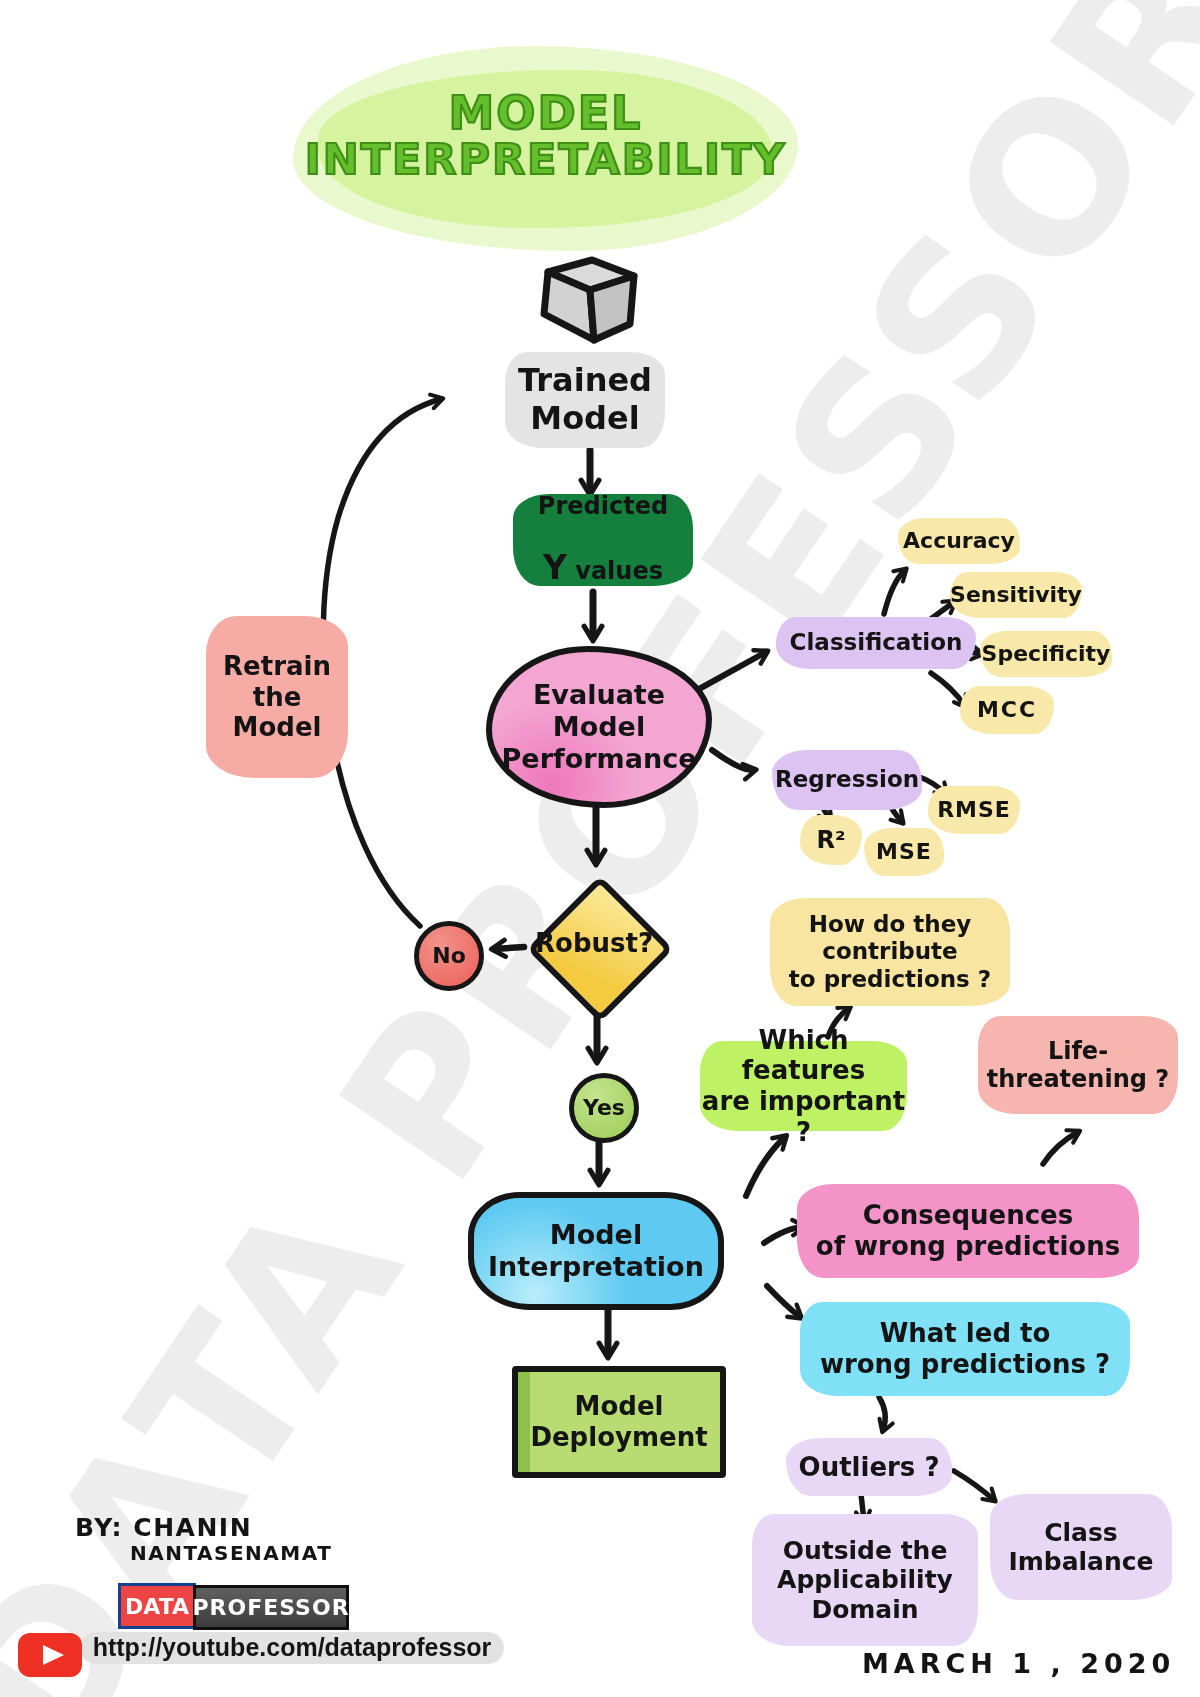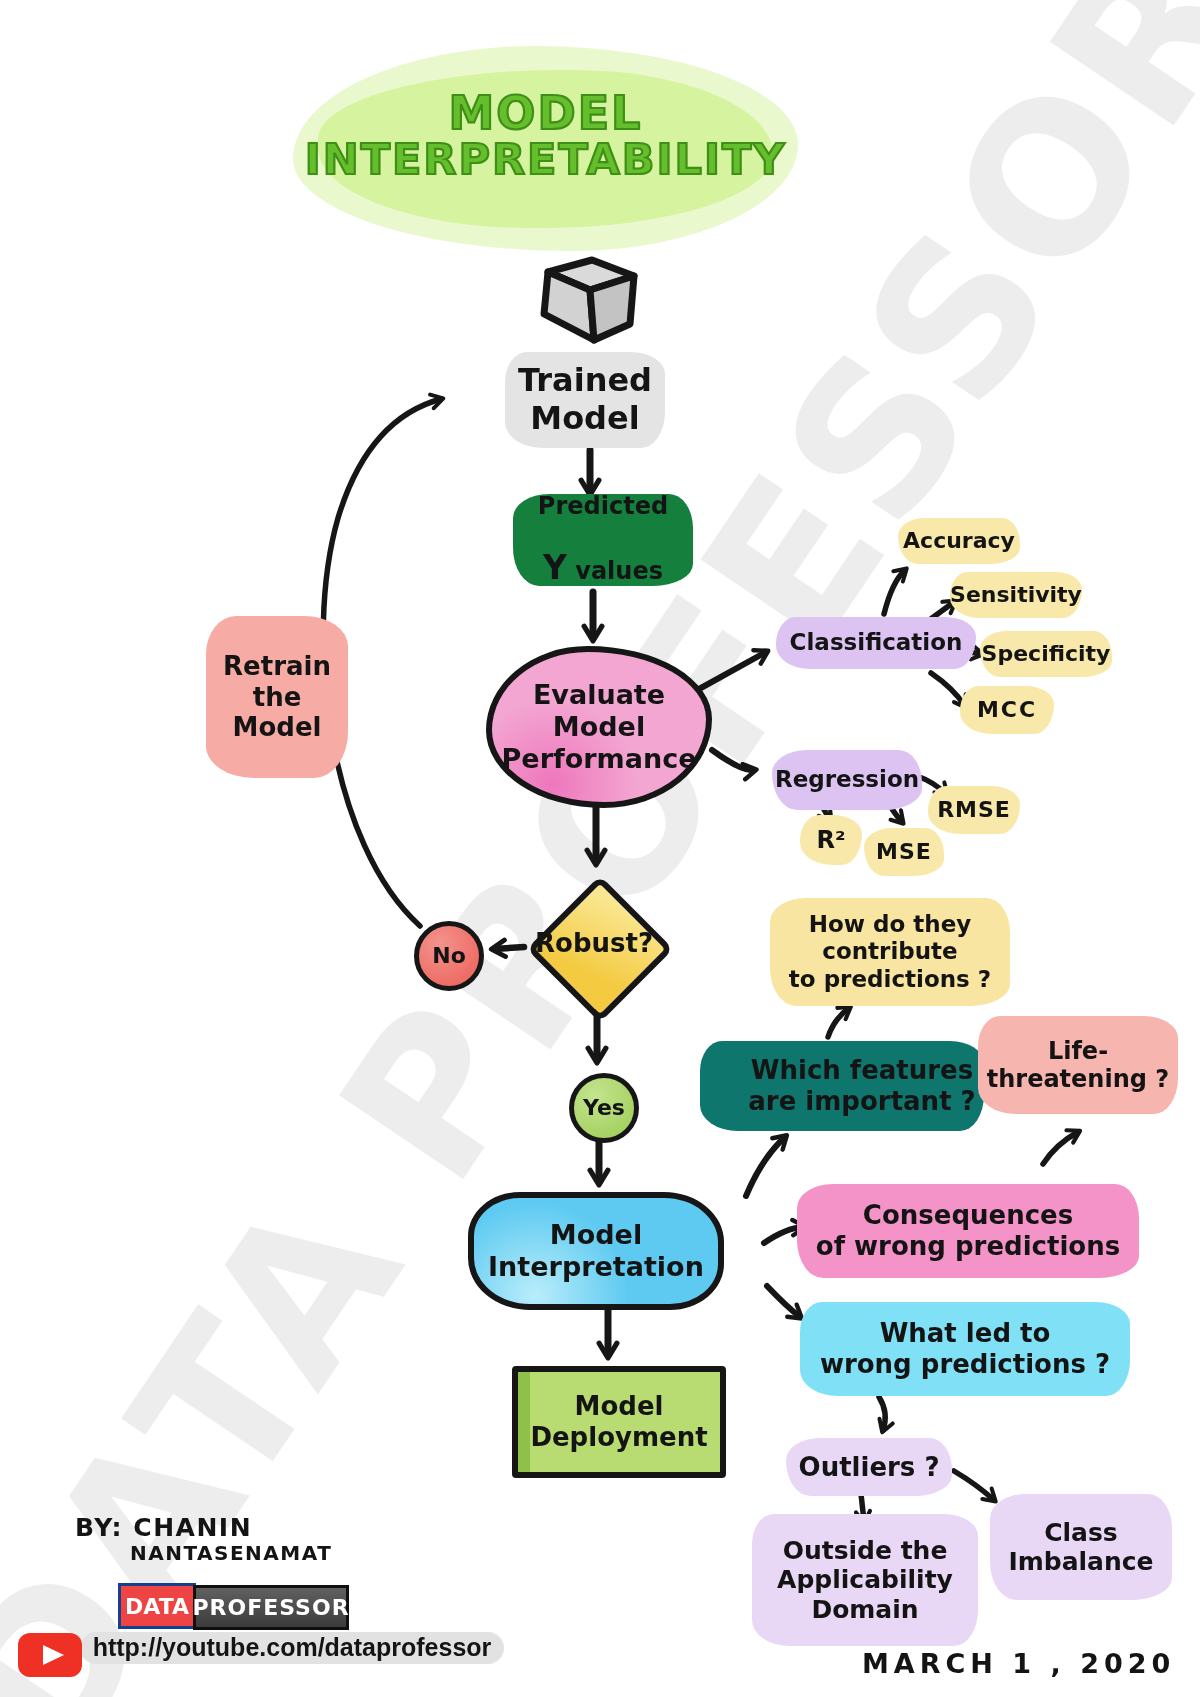--- a/index.html
+++ b/index.html
@@ -127,21 +127,21 @@
 
   <div class="node outline" style="left:468px;top:1192px;width:244px;height:106px;font-size:27px;
        background:radial-gradient(circle at 25% 92%, #b9edfb 0%, #5ecaf1 45%);
        border-radius:52px 60px 54px 62px / 44px 50px 46px 52px;">Model
 Interpretation</div>
 
   <div class="node" style="left:512px;top:1366px;width:202px;height:100px;font-size:26px;border:6px solid #161616;border-radius:4px;
        background:linear-gradient(90deg,#8fc04a 0px,#8fc04a 12px,#b9dc72 12px);">Model
 Deployment</div>
 
-  <div class="node hl" style="left:700px;top:1041px;width:244px;height:90px;background:#0f766e;font-size:26px;padding-left:40px;">Which features
+  <div class="node hl" style="left:700px;top:1041px;width:207px;height:90px;background:#bef264;font-size:26px;">Which features
 are important ?</div>
   <div class="node hl2" style="left:770px;top:898px;width:240px;height:108px;background:#f8e5a2;font-size:23px;">How do they
 contribute
 to predictions ?</div>
   <div class="node hl" style="left:978px;top:1016px;width:200px;height:98px;background:#f7b5af;font-size:24px;">Life-
 threatening ?</div>
   <div class="node hl2" style="left:797px;top:1184px;width:342px;height:94px;background:#f493c8;font-size:26px;">Consequences
 of wrong predictions</div>
   <div class="node hl" style="left:800px;top:1302px;width:330px;height:94px;background:#7fe0f6;font-size:26px;">What led to
 wrong predictions ?</div>

